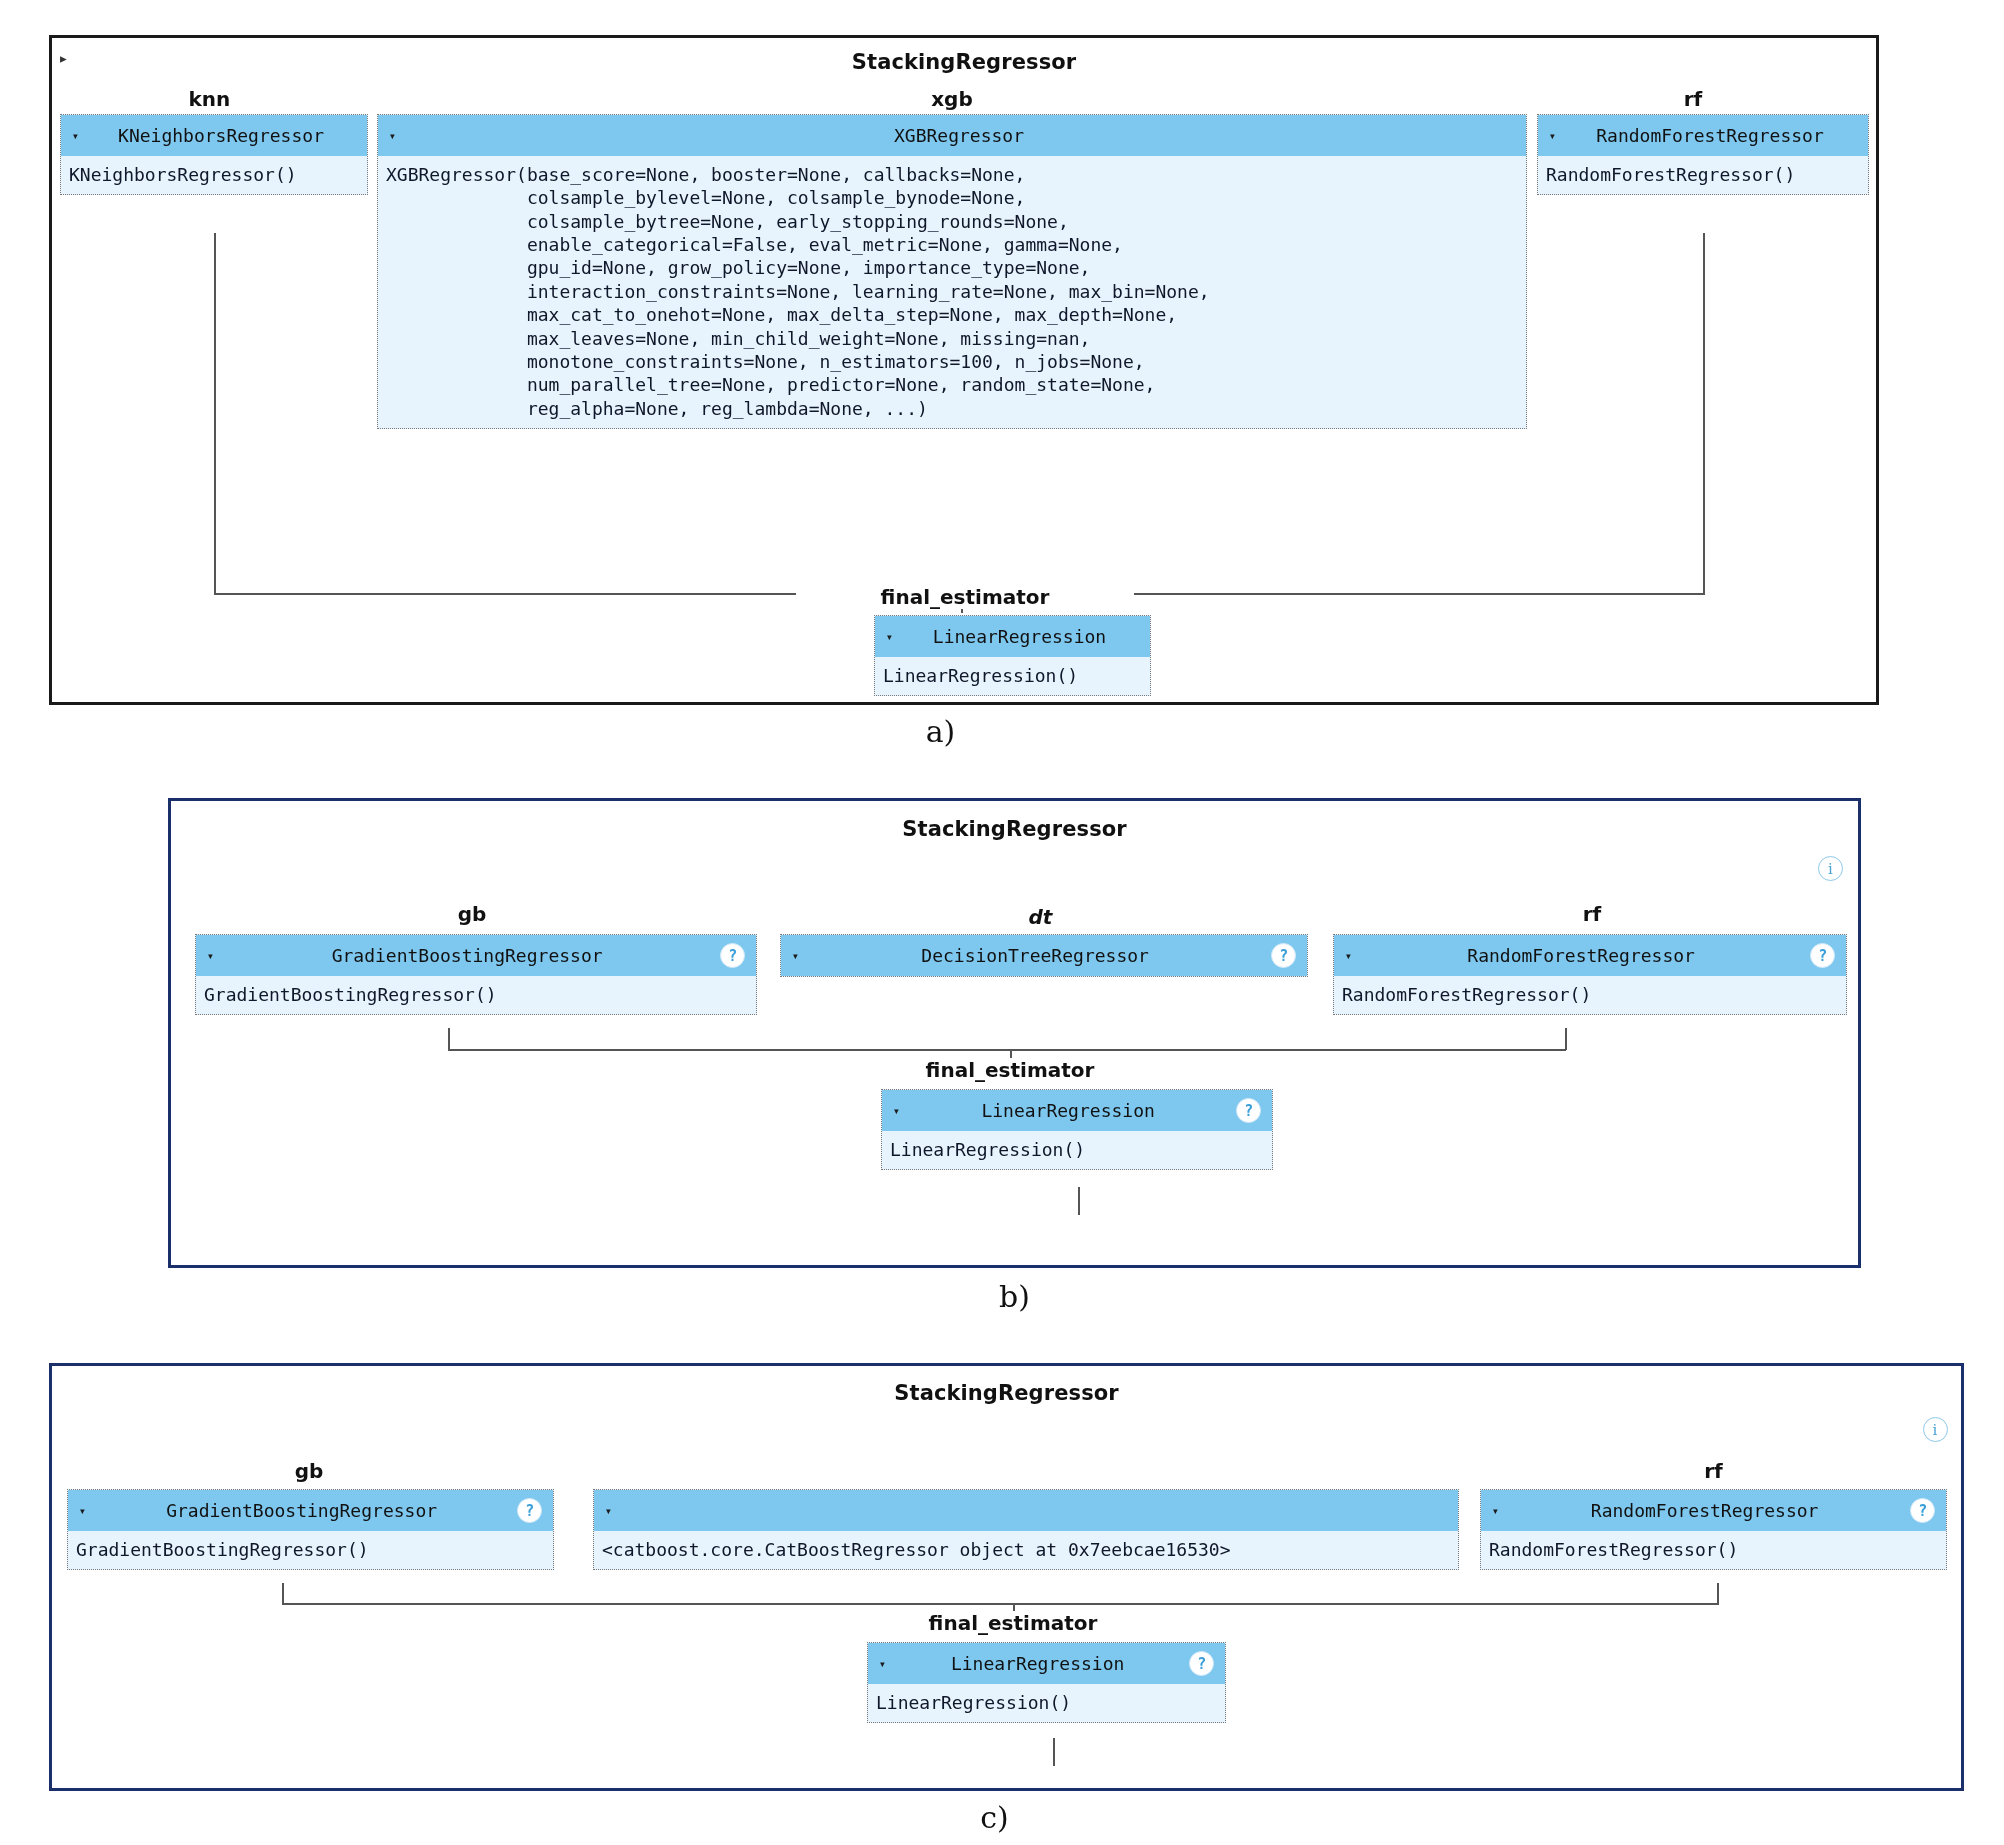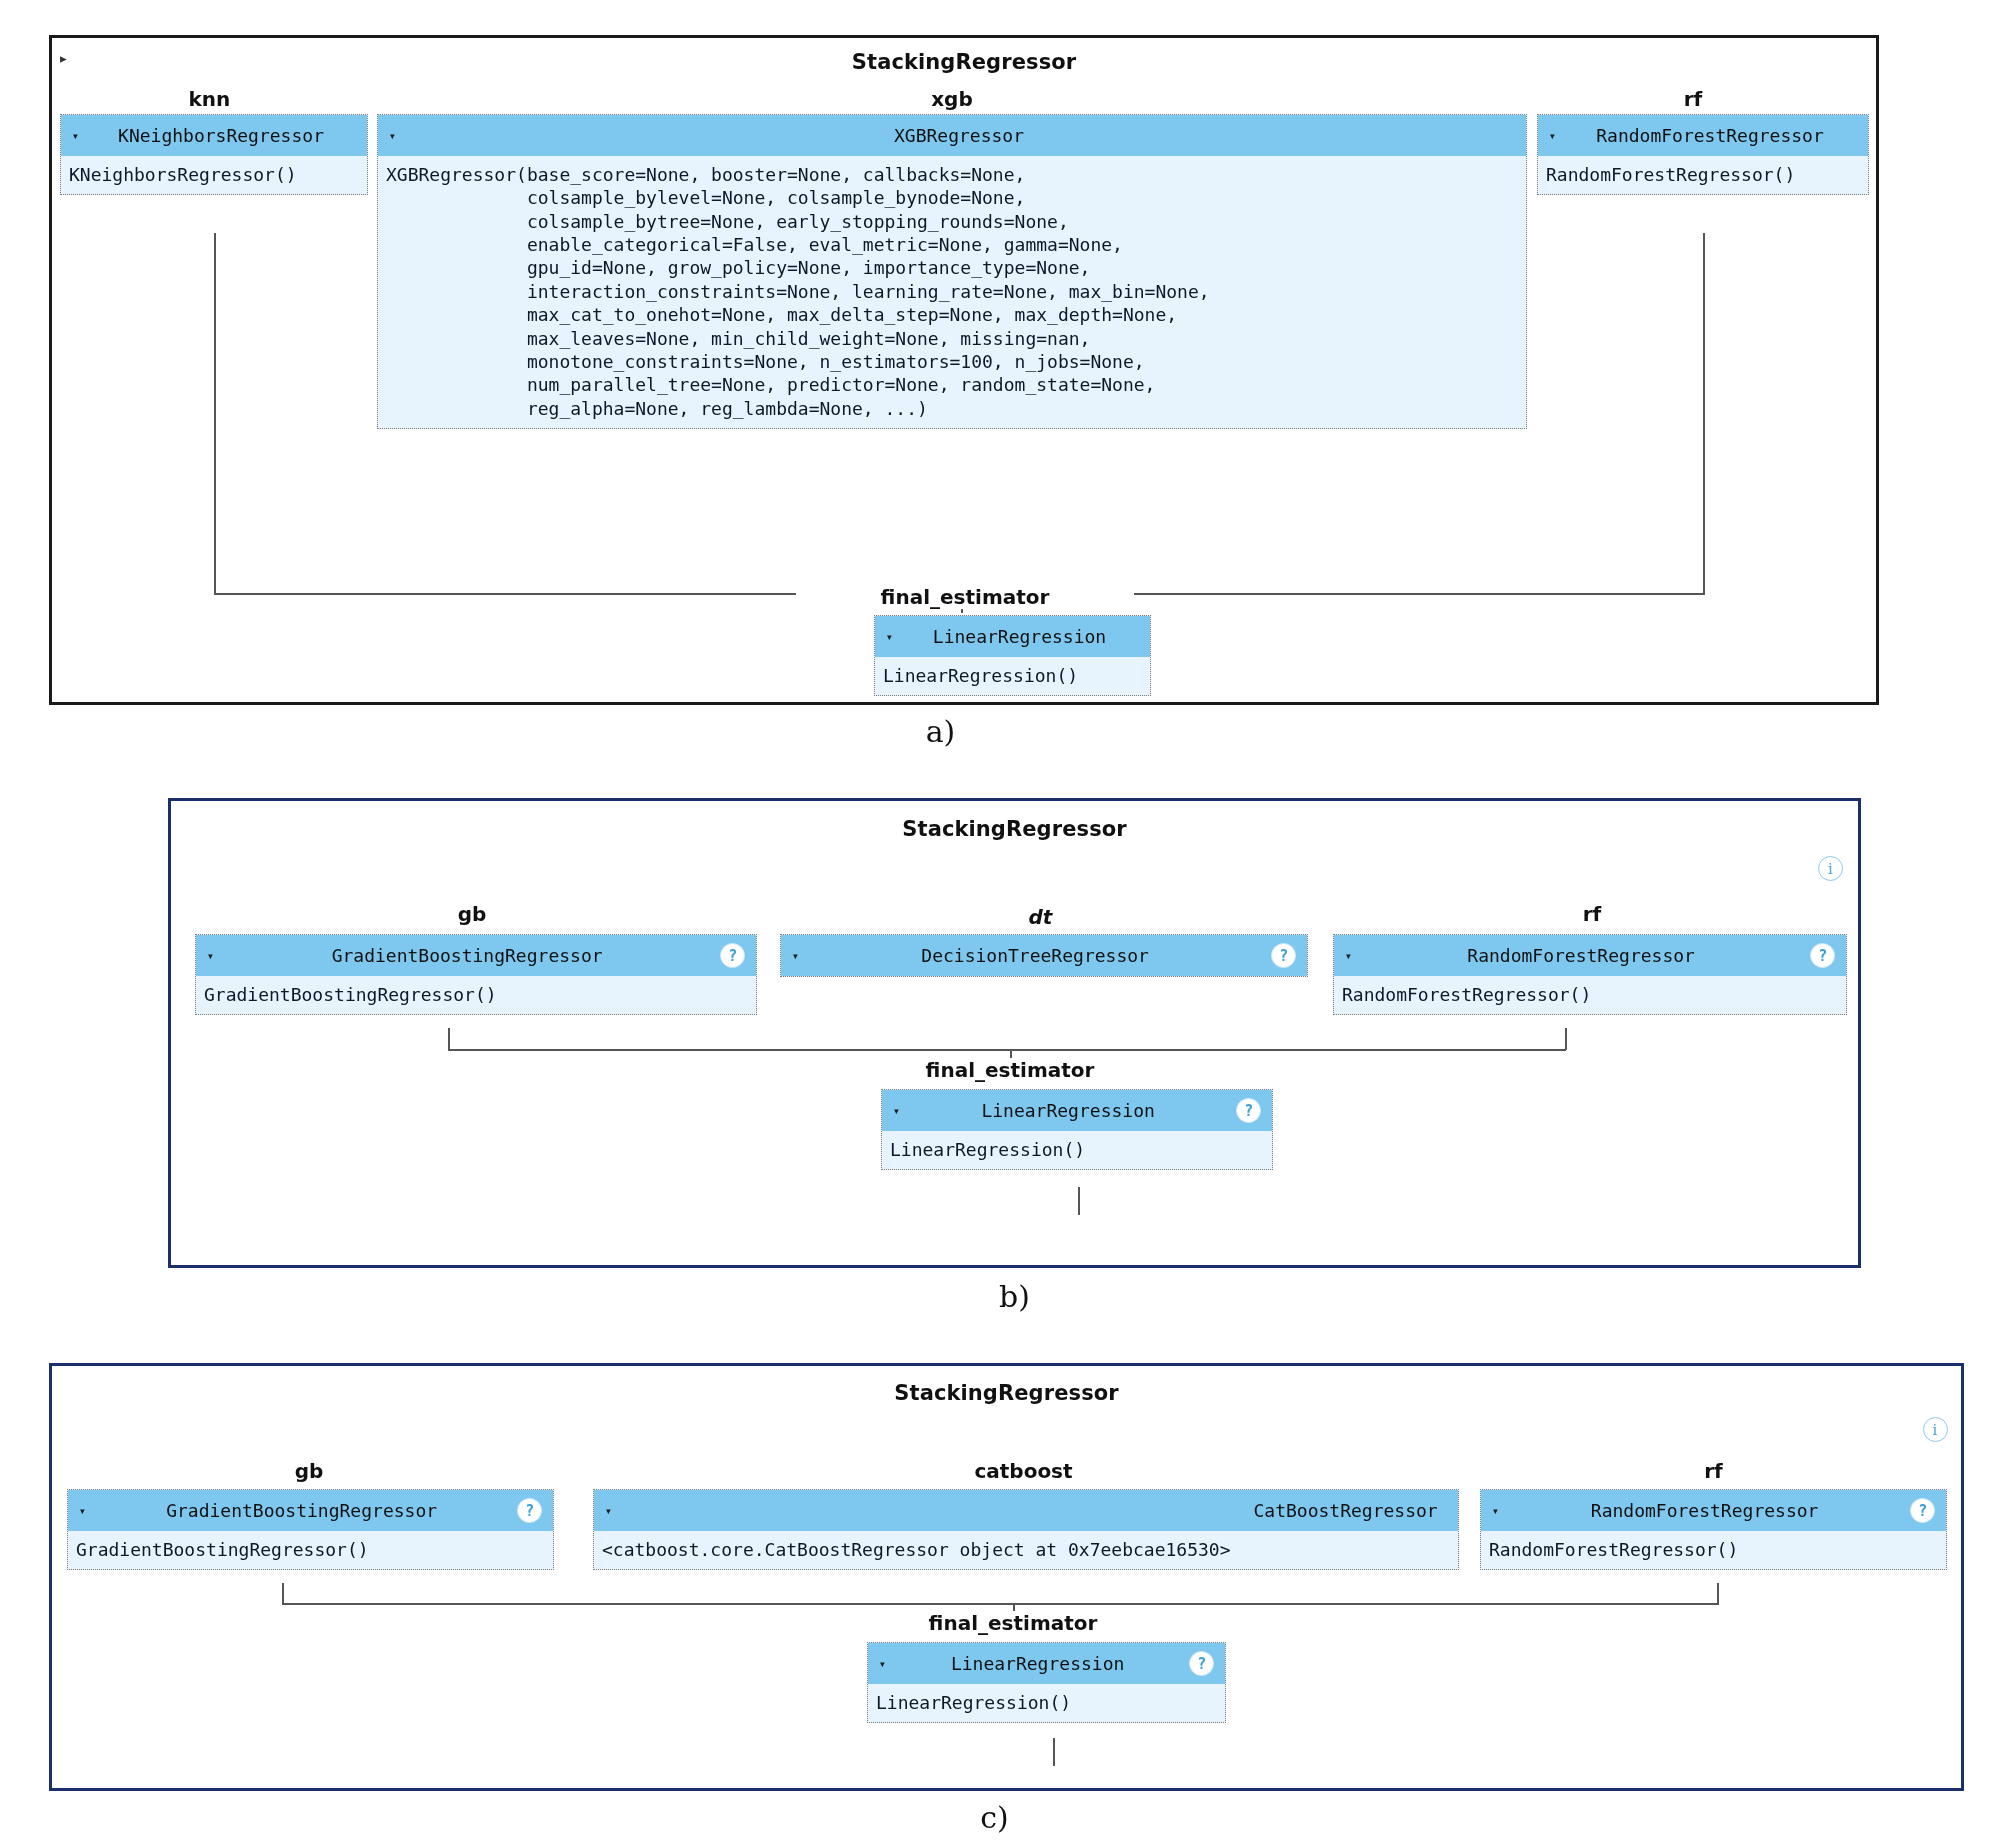--- a/index.html
+++ b/index.html
@@ -279,36 +279,34 @@
 
 <div class="caption" id="cap-b">b)</div>
 
 <div class="panel" id="panel-c">
 
   <div class="panel-title" style="top:15px;">StackingRegressor</div>
 
   <div class="info-circle" style="right:13.5px; top:51px;">i</div>
 
   <div class="group-label" style="left:13.5px; top:93px; width:487px;">gb</div>
-  <div class="group-label" style="left:535px; top:93px; width:873px;">catboost</div>
   <div class="group-label" style="left:1428px; top:93px; width:467px;">rf</div>
 
   <div class="card" style="left:15px; top:123px; width:487px;">
     <div class="card-head">
       <span class="arrow">▾</span>
       <span class="head-title">GradientBoostingRegressor</span>
       <span class="help-badge">?</span>
     </div>
     <div class="card-body">GradientBoostingRegressor()</div>
   </div>
 
   <div class="card" style="left:541px; top:123px; width:866px;">
     <div class="card-head">
       <span class="arrow">▾</span>
-      <span class="head-title right-al">CatBoostRegressor</span>
     </div>
     <div class="card-body">&lt;catboost.core.CatBoostRegressor object at 0x7eebcae16530&gt;</div>
   </div>
 
   <div class="card" style="left:1428px; top:123px; width:467px;">
     <div class="card-head">
       <span class="arrow">▾</span>
       <span class="head-title">RandomForestRegressor</span>
       <span class="help-badge">?</span>
     </div>

